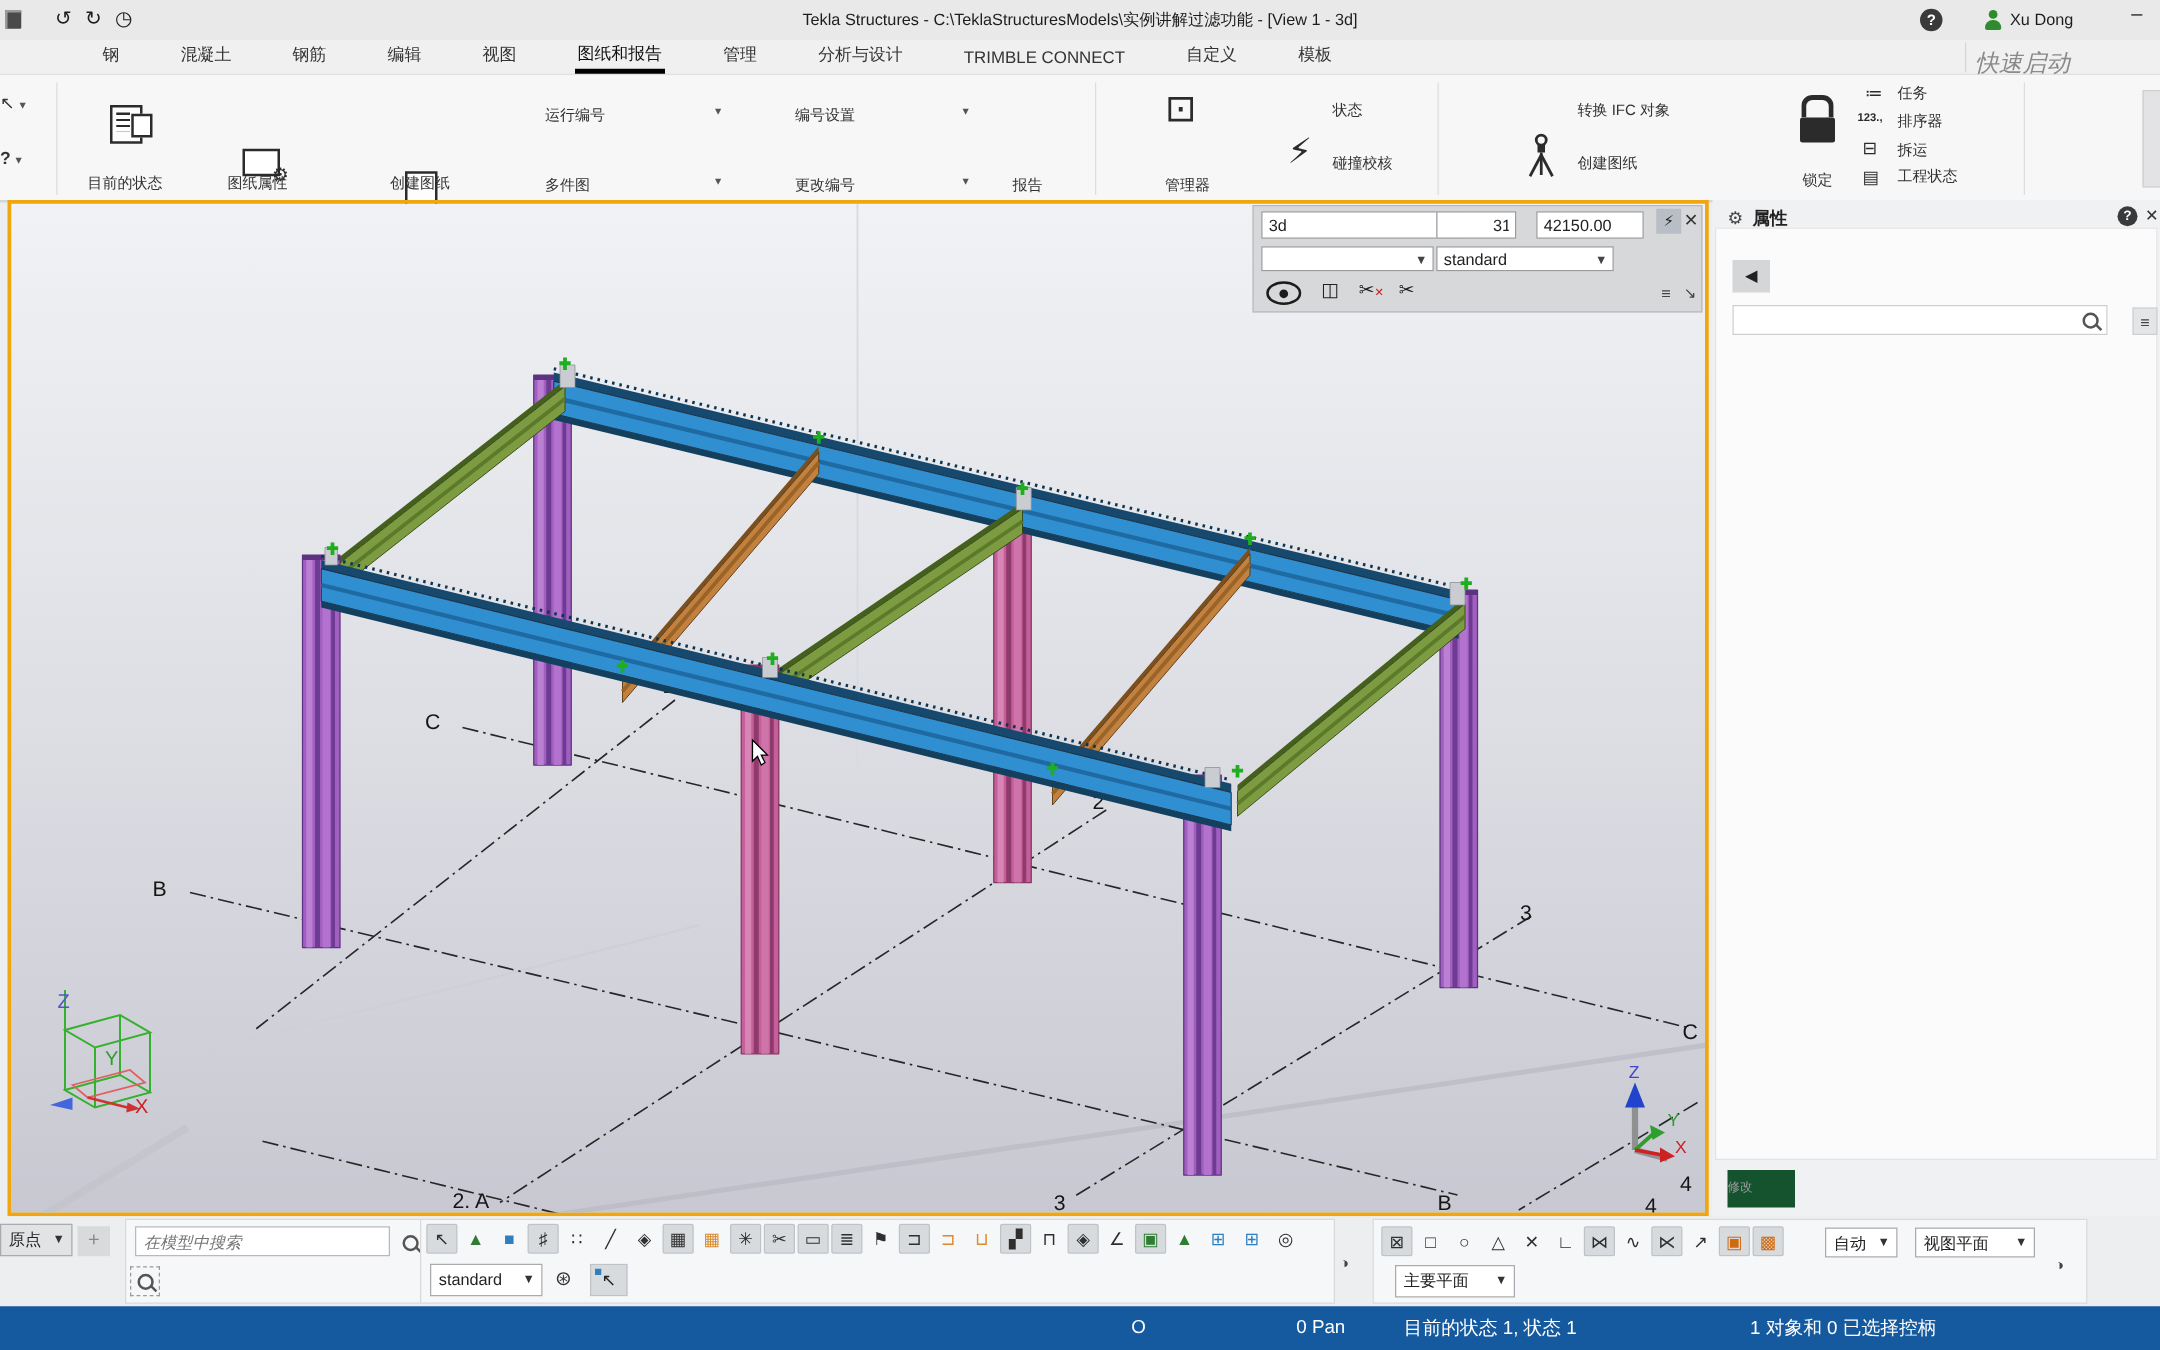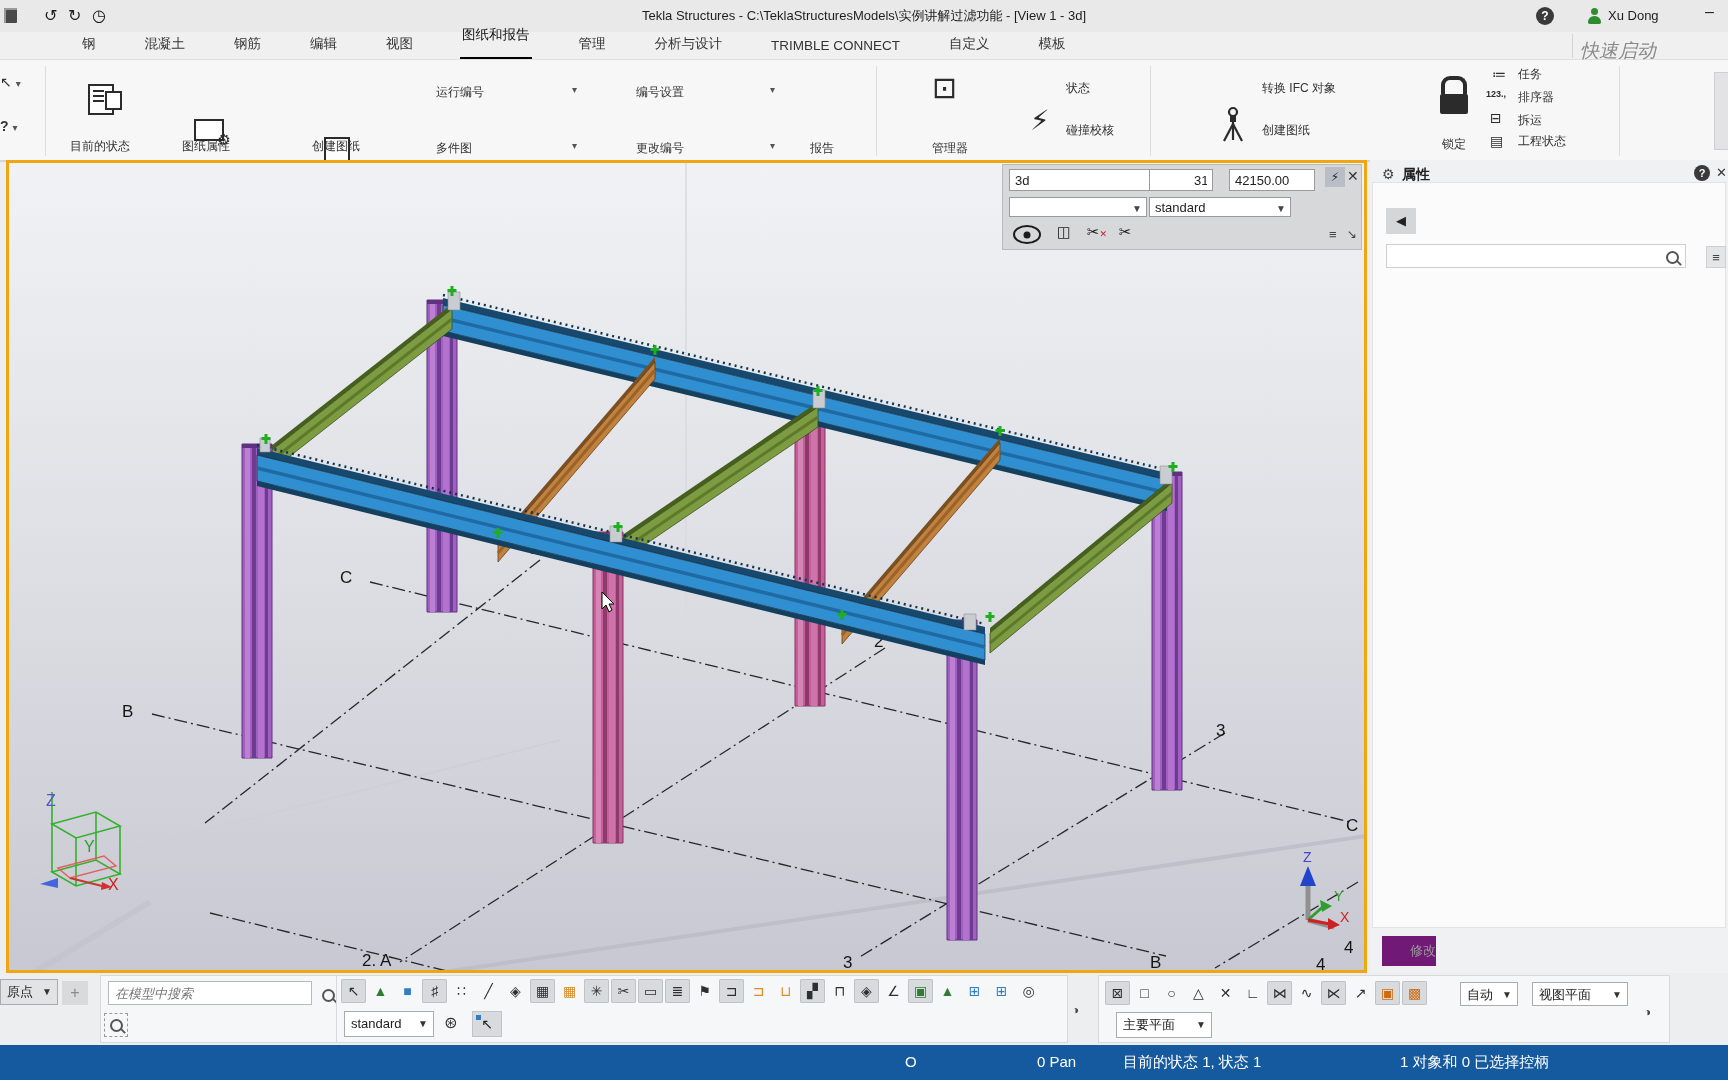--- a/index.html
+++ b/index.html
@@ -13,21 +13,21 @@
   .qcircle{width:18px;height:18px;border-radius:50%;background:#3a3a3a;color:#fff;font-size:12px;font-weight:bold;
            text-align:center;line-height:18px;}
   .person{width:16px;height:16px;position:relative;}
   .person::before{content:"";position:absolute;left:5px;top:0;width:7px;height:7px;border-radius:50%;background:#2e8b2e;}
   .person::after{content:"";position:absolute;left:2px;top:8px;width:13px;height:8px;border-radius:7px 7px 2px 2px;background:#2e8b2e;}
   
   .tabrow{left:0;top:32px;width:1728px;height:28px;background:#f0f0f1;border-bottom:1px solid #e0e0e0;
           display:flex;align-items:flex-end;padding-left:80px;box-sizing:border-box;column-gap:45px;}
   .appbtn{left:0;top:32px;width:20px;height:28px;background:#16436e;}
   .tab{font-size:13.5px;color:#333;padding:5px 2px 6px 2px;white-space:nowrap;}
-  .tab.sel{color:#111;border-bottom:2px solid #000000;padding-bottom:13px;}
+  .tab.sel{color:#111;border-bottom:4px solid #000000;padding-bottom:3px;}
   .qlaunch{left:1580px;top:38px;font-size:19px;font-style:italic;color:#8a8a8a;}
   .qldiv{left:1572px;top:34px;width:1px;height:24px;background:#d5d5d5;}
   
   .ribbon{left:0;top:60px;width:1728px;height:100px;background:#f7f7f8;border-bottom:2px solid #d5d5d5;}
   .rsep{width:1px;background:#dddddd;top:66px;height:86px;}
   .rlb{font-size:12px;color:#333;white-space:nowrap;}
   .rar{font-size:10px;color:#555;}
   .ric{color:#2b2b2b;}
   .pg{width:22px;height:27px;border:2px solid #2b2b2b;background:#fdfdfd;position:relative;}
   .pg.lines::before{content:"";position:absolute;left:3px;top:4px;width:11px;height:15px;
@@ -70,21 +70,21 @@
   .eye::after{content:"";position:absolute;left:50%;top:50%;transform:translate(-50%,-50%);width:7px;height:7px;background:#1c1c1c;border-radius:50%;}
   .vtbi{font-size:15px;color:#222;}
   .redx{color:#cc2222;font-size:9px;}
   
   .rpanel{left:1370px;top:160px;width:358px;height:813px;background:#f0f1f2;}
   .rpwhite{left:1372px;top:182px;width:354px;height:746px;background:#fbfbfc;border:1px solid #e3e3e5;box-sizing:border-box;}
   .backbtn{left:1386px;top:208px;width:30px;height:26px;background:#d5d6d8;color:#222;font-size:13px;text-align:center;line-height:26px;}
   .psearch{left:1386px;top:244px;width:300px;height:24px;border:1px solid #cfcfd2;background:#fff;box-sizing:border-box;}
   .mag{width:9px;height:9px;border:2px solid #555;border-radius:50%;position:relative;display:inline-block;}
   .mag::after{content:"";position:absolute;width:6px;height:2px;background:#555;transform:rotate(45deg);right:-5px;bottom:-2px;}
-  .modify{left:1382px;top:936px;width:54px;height:30px;background:#701a75;color:#9a9a9c;font-size:13px;text-align:right;line-height:30px;}
+  .modify{left:1382px;top:936px;width:54px;height:30px;background:#14532d;color:#9a9a9c;font-size:10px;text-align:left;line-height:30px;}
   
   .bottombar{left:0;top:973px;width:1728px;height:72px;background:#eceef0;}
   .grp{position:absolute;background:#f6f7f8;border:1px solid #d9d9db;}
   .ti{display:inline-flex;width:25px;height:24px;align-items:center;justify-content:center;font-size:14px;color:#2f2f2f;
       margin:0 1px;border-radius:2px;flex:none;}
   .ti.on{background:#d8dbde;box-shadow:inset 0 0 0 1px #bfc3c7;}
   .ddl{background:#fff;border:1px solid #ababaf;font-size:13px;color:#222;line-height:24px;padding-left:6px;box-sizing:border-box;position:absolute;}
   .ddl .car{position:absolute;right:5px;top:0;font-size:10px;color:#333;}
   .searchfld{border:1px solid #b9b9bd;background:#fff;font-size:13px;font-style:italic;color:#888;
       padding:0 6px;box-sizing:border-box;font-family:inherit;}

